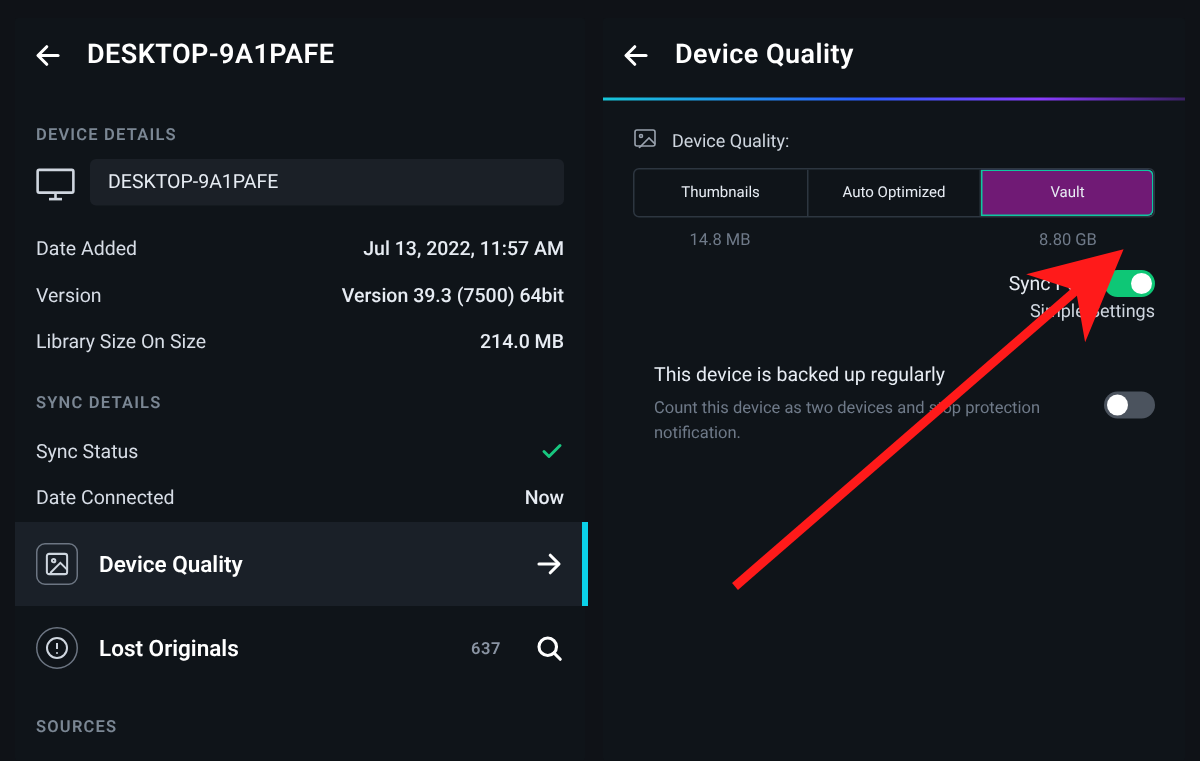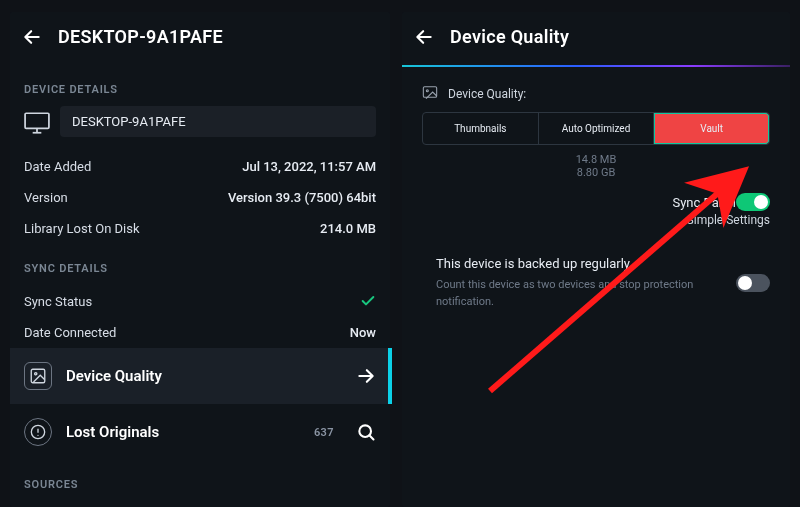--- a/index.html
+++ b/index.html
@@ -37,23 +37,23 @@
 
   .nav-row.active { background:#1a2028; }
   .nav-row.active::after { content:""; position:absolute; right:-2px; top:0; bottom:0; width:4px; background:#0bd1e8; }
 
   
   .rbody { padding: 18px 20px; font-size:13px; color:#d7dde6; }
   .dq-header { display:flex; align-items:center; gap:10px; color:#cfd6df; font-size:12px; margin-bottom:10px;text-align:right; }
   .seg { display:flex; border:1px solid #2d3640; border-radius:4px; overflow:hidden; }
   .seg .seg-item { flex:1; text-align:center; padding:10px 4px; font-size:10px; color:#e7ecf3; border-right:1px solid #2d3640; }
   .seg .seg-item:last-child { border-right:none; }
-  .seg .seg-item.sel { background:#ef4444; box-shadow: inset 0 0 0 1px #0ec8a0; border-radius:0 4px 4px 0; }
-
-  .seg-sub { display:flex; margin-top:8px; font-size:11px; color:#6f7a89;flex-direction:column; }
+  .seg .seg-item.sel { background:#701a75; box-shadow: inset 0 0 0 1px #0ec8a0; border-radius:0 4px 4px 0; }
+
+  .seg-sub { display:flex; margin-top:8px; font-size:11px; color:#6f7a89; }
   .seg-sub > div { flex:1; text-align:center; }
 
   .setting-row { display:flex; align-items:center; justify-content:flex-end; padding:14px 0 0 0; }
   .setting-row .lbl { color:#e7ecf3; font-size:13px; }
 
   .right-sub { text-align:right; color:#cfd6df; font-size:12px; margin-top:2px; }
 
   .simple-block { border-top:1px solid transparent; padding-top:14px; }
   .simple-title { color:#e7ecf3; margin-bottom:6px; }
   .simple-sub { color:#6f7a89; font-size:11px; line-height:1.5; max-width: 300px;}
@@ -101,21 +101,21 @@
 
     <div class="kv">
       <span class="label">Date Added</span>
       <span class="value">Jul 13, 2022, 11:57 AM</span>
     </div>
     <div class="kv">
       <span class="label">Version</span>
       <span class="value">Version 39.3 (7500) 64bit</span>
     </div>
     <div class="kv">
-      <span class="label">Library Lost On Disk</span>
+      <span class="label">Library Size On Size</span>
       <span class="value">214.0 MB</span>
     </div>
 
     <div class="section-heading">SYNC DETAILS</div>
 
     <div class="kv">
       <span class="label">Sync Status</span>
       <span class="value check-green">
         <svg width="16" height="16" viewBox="0 0 24 24" fill="none" stroke="currentColor" stroke-width="3" stroke-linecap="round" stroke-linejoin="round">
             <polyline points="20 6 9 17 4 12"></polyline>

